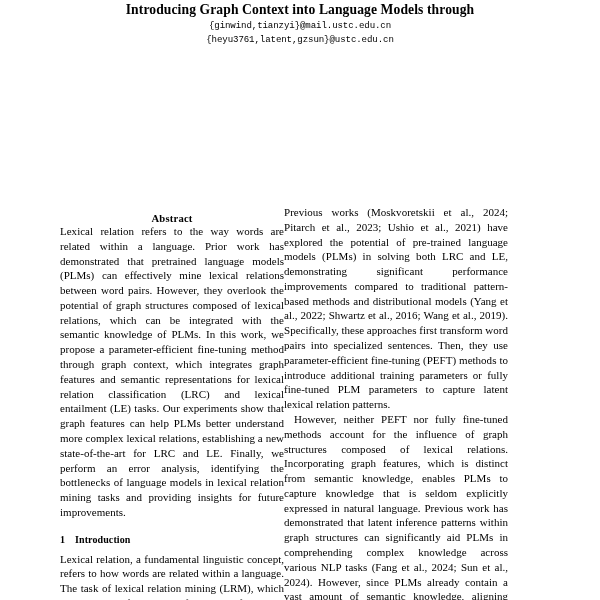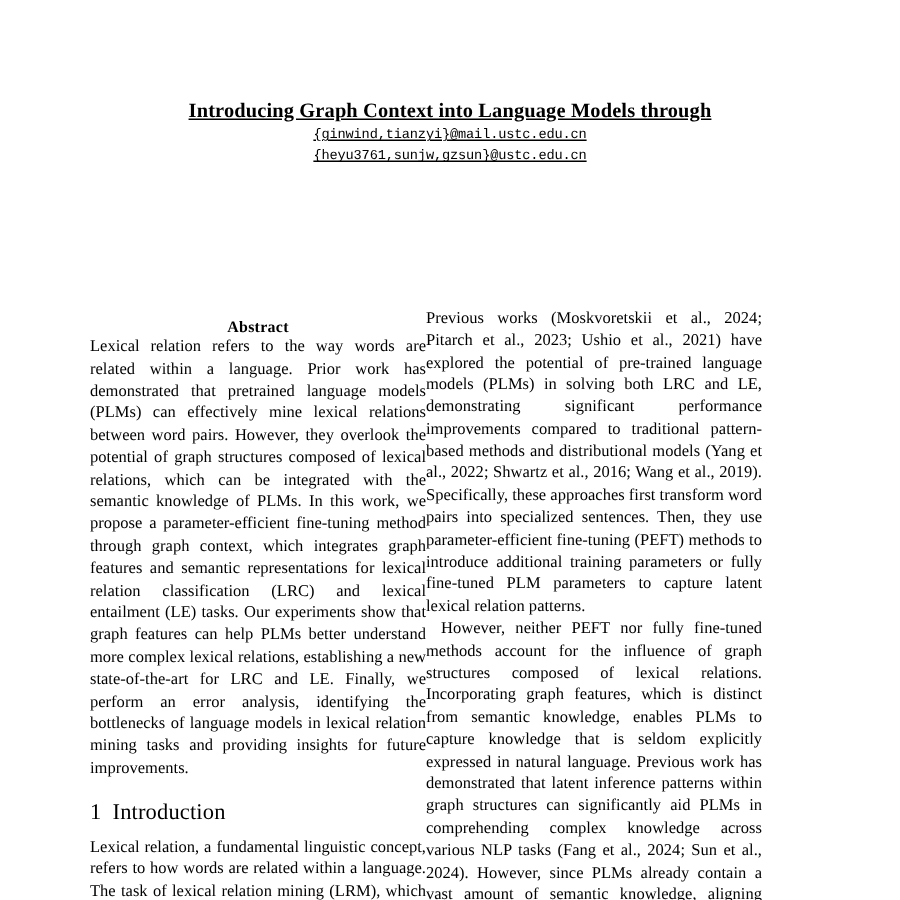--- a/index.html
+++ b/index.html
@@ -19,23 +19,21 @@
   .page {
     position: relative;
     width: 600px;
     height: 600px;
     box-sizing: border-box;
     padding: 0 60px;
   }
 
   
   .head {
-    padding-top: 64px;
     text-align: center;
-    text-decoration: underline;
   }
   .title {
     font-size: 13.6px;
     font-weight: bold;
     line-height: 1.42;
     letter-spacing: 0.1px;
     margin: 0 4px;
   }
   .title .line { display: block; }
 
@@ -93,22 +91,22 @@
     font-size: 11px;
     line-height: 1.345;
     text-align: justify;
     text-justify: inter-word;
     hyphens: none;
     letter-spacing: 0.01px;
   }
   .abstract-body { margin-top: 13px; }
 
   .section-heading {
-    font-size: 15px;
-    font-weight: normal;
+    font-size: 10px;
+    font-weight: bold;
     margin: 14px 0 7px 0;
     letter-spacing: 0.1px;
   }
   .section-heading .num {
     display: inline-block;
     min-width: 15px;
   }
 
   p.body + p.body { text-indent: 10px; margin-top: 0; }
   .para-gap { margin-top: 5px; }
@@ -120,21 +118,21 @@
 
   <div class="head">
     <h1 class="title">
       <span class="line">Introducing Graph Context into Language Models through</span>
     </h1>
 
 
 
     <div class="emails">
       <span class="line">{ginwind,tianzyi}@mail.ustc.edu.cn</span>
-      <span class="line">{heyu3761,sunjw,gzsun}@ustc.edu.cn</span>
+      <span class="line">{heyu3761,latent,gzsun}@ustc.edu.cn</span>
     </div>
   </div>
 
   <div class="columns">
 
     <div class="col">
       <div class="abstract-heading">Abstract</div>
       <p class="body abstract-body">Lexical relation refers to the way words are related within a language. Prior work has demonstrated that pretrained language models (PLMs) can effectively mine lexical relations between word pairs. However, they overlook the potential of graph structures composed of lexical relations, which can be integrated with the semantic knowledge of PLMs. In this work, we propose a parameter-efficient fine-tuning method through graph context, which integrates graph features and semantic representations for lexical relation classification (LRC) and lexical entailment (LE) tasks. Our experiments show that graph features can help PLMs better understand more complex lexical relations, establishing a new state-of-the-art for LRC and LE. Finally, we perform an error analysis, identifying the bottlenecks of language models in lexical relation mining tasks and providing insights for future improvements.</p>
 
       <div class="section-heading"><span class="num">1</span><span>Introduction</span></div>

